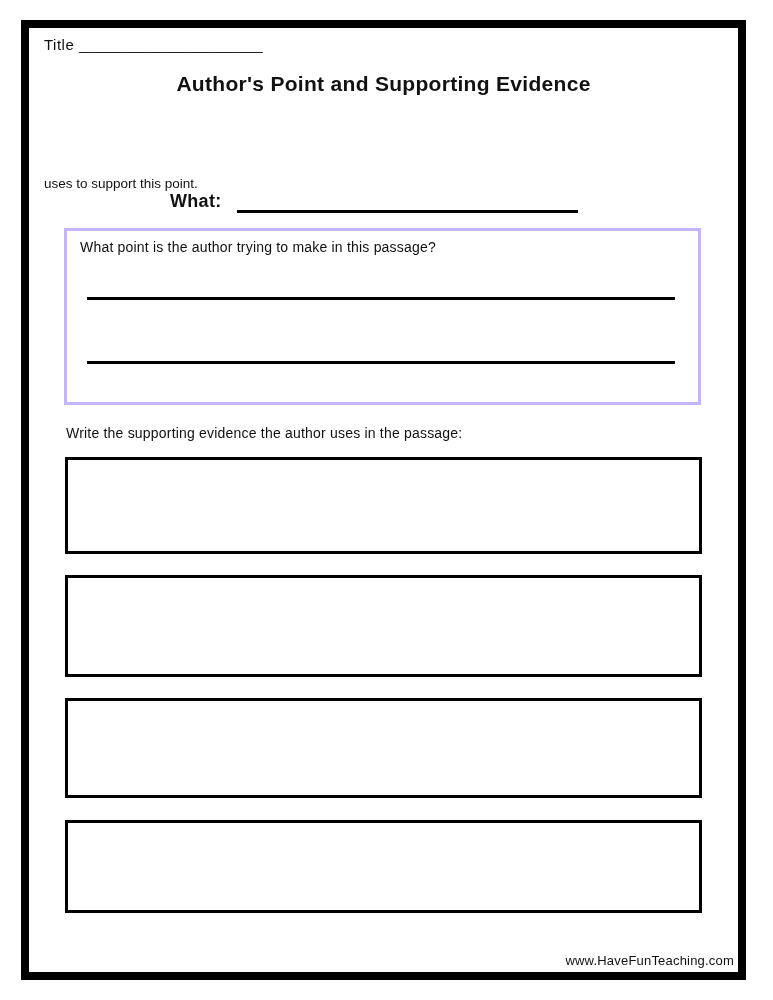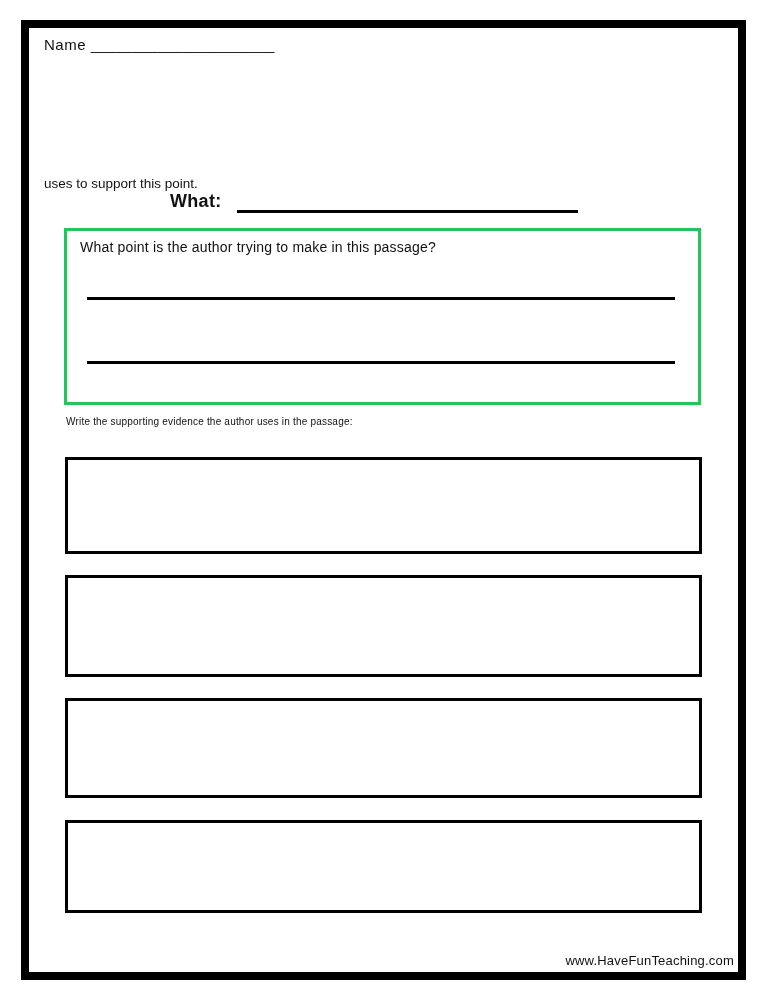--- a/index.html
+++ b/index.html
@@ -59,41 +59,41 @@
   .title-line {
     position: absolute;
     left: 208px; top: 182px;
     width: 341px; height: 2.5px;
     background: #000000;
   }
   .point-box {
     position: absolute;
     left: 35px; top: 200px;
     width: 637px; height: 177px;
-    border: 3px solid #22c55e;
+    border: 3px solid #c4b5fd;
     background: #ffffff;
   }
   .point-prompt {
     position: absolute;
     left: 13px; top: 8px;
     font-size: 14px;
     letter-spacing: 0.2px;
   }
   .answer-line {
     position: absolute;
     left: 20px;
     width: 588px; height: 2.5px;
     background: #000000;
   }
   .answer-line.l1 { top: 66px; }
   .answer-line.l2 { top: 130px; }
   .evidence-prompt {
     position: absolute;
-    left: 37px; top: 388px;
-    font-size: 10px;
+    left: 37px; top: 397px;
+    font-size: 14px;
     letter-spacing: 0.2px;
   }
   .evidence-box {
     position: absolute;
     left: 36px;
     width: 637px;
     border: 3px solid #000000;
     background: #ffffff;
   }
   .evidence-box.b1 { top: 429px; height: 97px; }
@@ -106,24 +106,25 @@
     font-size: 13px;
     letter-spacing: 0.2px;
   }
 </style>
 </head>
 <body>
 
 <div class="page-frame">
 
   <div class="name-row">
-    <span>Name</span>
+    <span>Title</span>
     <span class="blank">______________________</span>
   </div>
 
+  <div class="page-title">Author's Point and Supporting Evidence</div>
 
   <div class="directions">
     <div>uses to support this point.</div>
   </div>
 
   <div class="title-row">
     <span class="title-label">What:</span>
   </div>
   <div class="title-line"></div>
 

